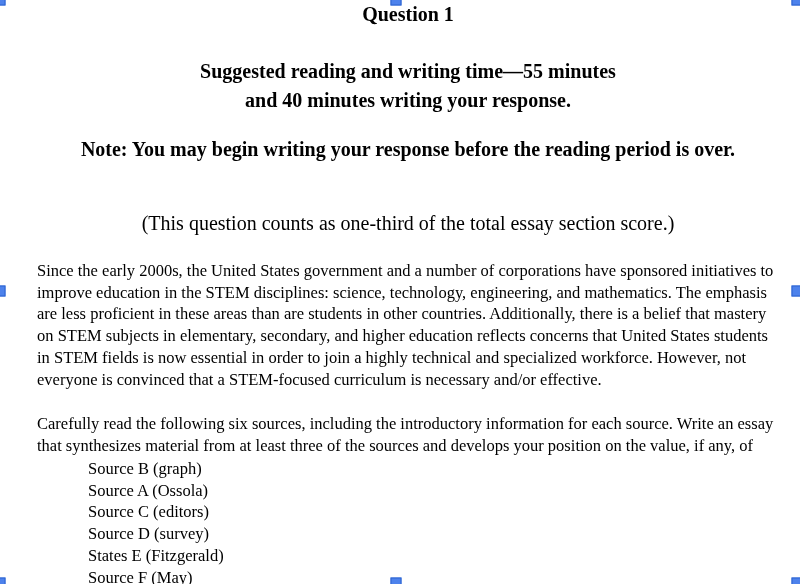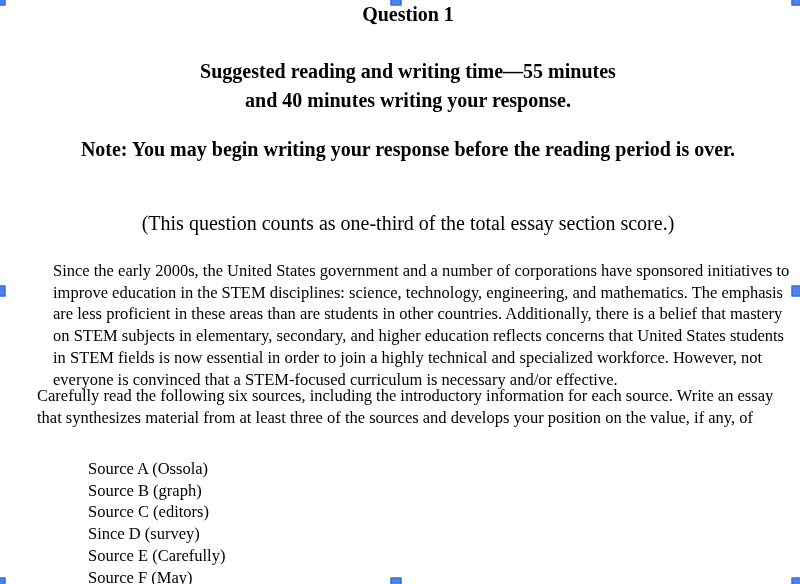--- a/index.html
+++ b/index.html
@@ -34,22 +34,22 @@
   .timing-detail  { top: 91px; line-height: 19.5px; }
   .note-line      { top: 139px; }
   .score-note     { top: 193px; margin-top: 20px; }
   .para {
     position: absolute;
     left: 37px;
     font-size: 16.5px;
     line-height: 21.7px;
   }
   .para .line { white-space: nowrap; }
-  .para1 { top: 260px; margin-left: 16px; }
-  .para2 { top: 385px; }
+  .para1 { top: 260px; }
+  .para2 { top: 413px; }
   .source-list {
     position: absolute;
     left: 88px;
     top: 458px;
     font-size: 16.5px;
     line-height: 21.7px;
   }
   .source-list .line { white-space: nowrap; }
   .handle {
     position: absolute;
@@ -94,25 +94,25 @@
     <div class="line">in STEM fields is now essential in order to join a highly technical and specialized workforce. However, not</div>
     <div class="line">everyone is convinced that a STEM-focused curriculum is necessary and/or effective.</div>
   </div>
 
   <div class="para para2">
     <div class="line">Carefully read the following six sources, including the introductory information for each source. Write an essay</div>
     <div class="line">that synthesizes material from at least three of the sources and develops your position on the value, if any, of</div>
   </div>
 
   <div class="source-list">
+    <div class="line">Source B (graph)</div>
     <div class="line">Source A (Ossola)</div>
-    <div class="line">Source B (graph)</div>
     <div class="line">Source C (editors)</div>
-    <div class="line">Since D (survey)</div>
-    <div class="line">Source E (Carefully)</div>
+    <div class="line">Source D (survey)</div>
+    <div class="line">States E (Fitzgerald)</div>
     <div class="line">Source F (May)</div>
   </div>
 
   <div class="handle h-tl"></div>
   <div class="handle h-tc"></div>
   <div class="handle h-tr"></div>
   <div class="handle h-ml"></div>
   <div class="handle h-mr"></div>
   <div class="handle h-bl"></div>
   <div class="handle h-bc"></div>

